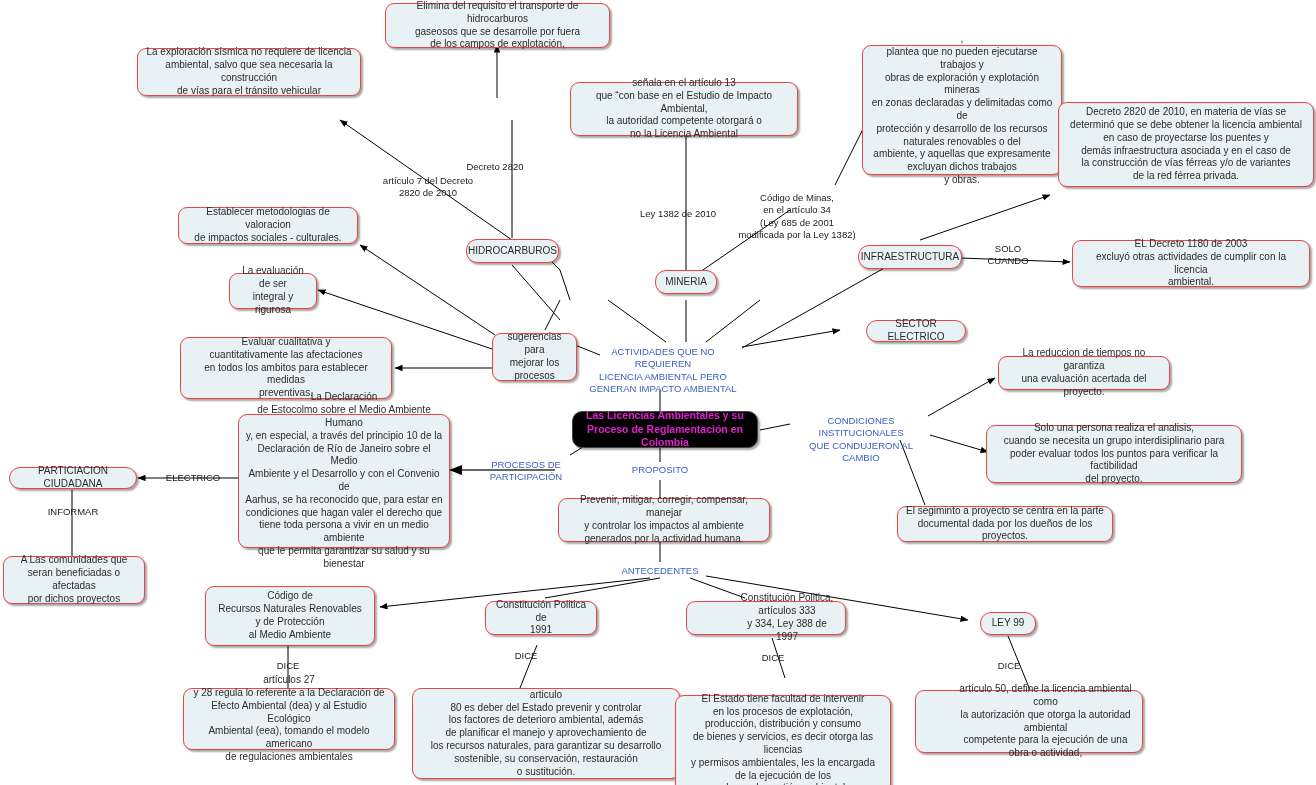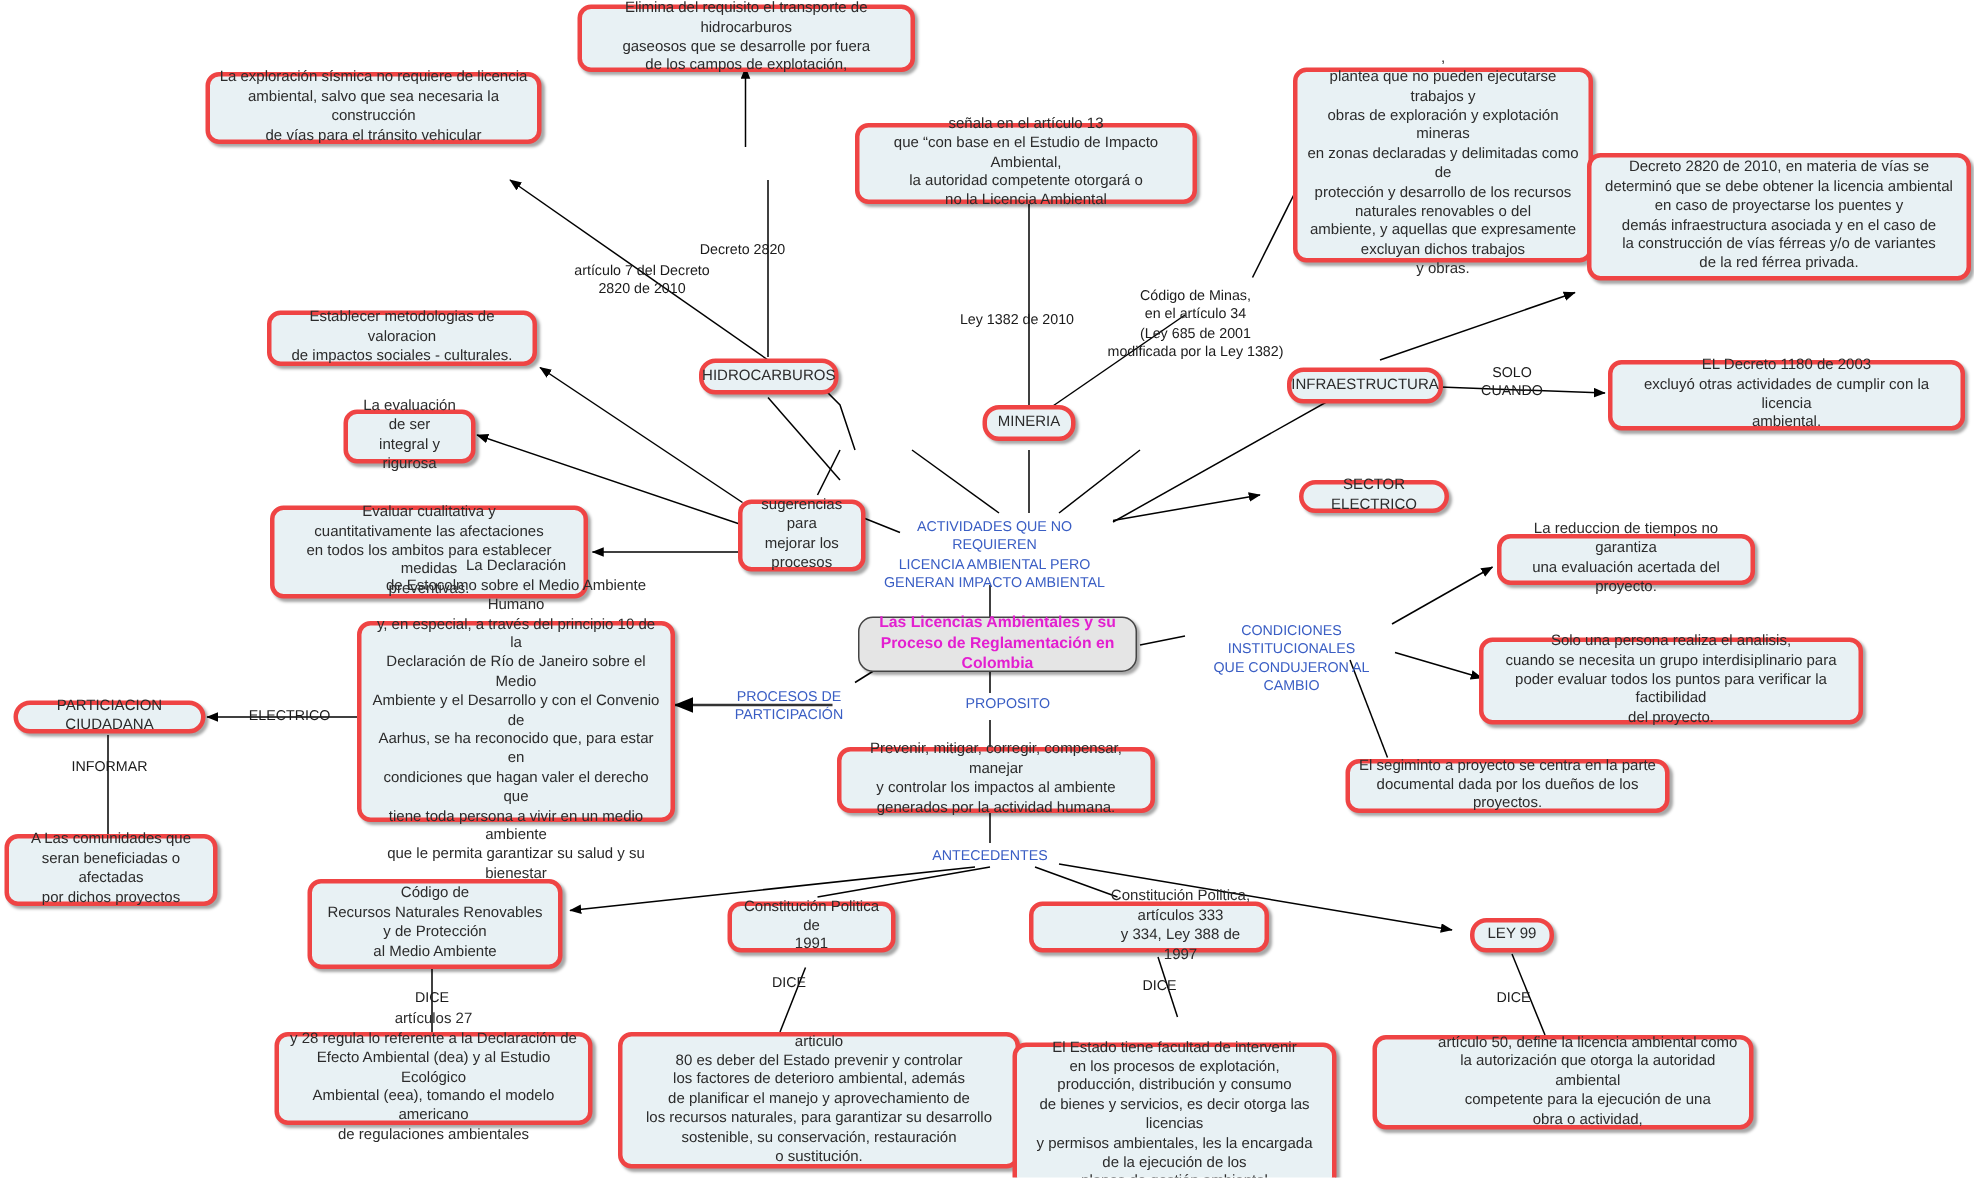--- a/index.html
+++ b/index.html
@@ -1,27 +1,27 @@
 <!DOCTYPE html>
 <html><head>
 <meta charset="utf-8">
 <style>
   html,body{margin:0;padding:0;background:#ffffff;}
   body{width:1316px;height:785px;overflow:hidden;
        font-family:"Liberation Sans","DejaVu Sans",sans-serif;}
   #canvas{position:relative;width:1316px;height:785px;}
   svg.edges{position:absolute;left:0;top:0;width:1316px;height:785px;}
   .node{position:absolute;box-sizing:border-box;
-        background:#e8f1f4;border:3px solid #ef4444;border-radius:9px;
+        background:#e8f1f4;border:1px solid #ef4444;border-radius:9px;
         display:flex;align-items:center;justify-content:center;
         text-align:center;color:#2b2b2b;font-size:10px;line-height:1.28;
         padding:4px 6px;}
   .node.shadow{box-shadow:2px 2px 2px rgba(0,0,0,0.35);}
   .node.concept{border-radius:11px;}
-  .node.central{background:#e5e5e5;border:1px solid #444;border-radius:10px;
+  .node.central{background:#000000;border:1px solid #444;border-radius:10px;
         color:#e31fd0;font-weight:bold;font-size:10.5px;}
   .lbl{position:absolute;font-size:9.5px;color:#1b1b1b;text-align:center;
        line-height:1.3;white-space:pre-line;}
   .lbl.link{color:#3a5ec4;}
 </style>
 </head>
 <body>
 
 <div id="canvas">
 
@@ -205,36 +205,36 @@
 o sustitución.</div>
 
   <div class="node shadow" style="left: 675px; top: 678px; width: 216px; height: 98px; white-space: pre-line; margin-top: 17px;">El Estado tiene facultad de intervenir
 en los procesos de explotación,
 producción, distribución y consumo
 de bienes y servicios, es decir otorga  las licencias
 y permisos ambientales, les la encargada
 de la ejecución de los
 planes de gestión ambiental</div>
 
-  <div class="node shadow" style="left: 915px; top: 690px; width: 254px; height: 63px; white-space: pre-line; padding-left: 39px;">artículo 50, define la licencia ambiental como
+  <div class="node shadow" style="left: 915px; top: 690px; width: 228px; height: 63px; white-space: pre-line; padding-left: 39px;">artículo 50, define la licencia ambiental como
 la autorización que otorga la autoridad ambiental
 competente para la ejecución de una
 obra o actividad,</div>
 
   <div class="lbl link" style="left: 588px; top: 346px; width: 150px; white-space: pre-line;">ACTIVIDADES QUE NO REQUIEREN
 LICENCIA AMBIENTAL PERO
 GENERAN IMPACTO AMBIENTAL</div>
 
   <div class="lbl link" style="left: 790px; top: 415px; width: 142px; white-space: pre-line;">CONDICIONES INSTITUCIONALES
 QUE CONDUJERON AL CAMBIO</div>
 
   <div class="lbl link" style="left: 484px; top: 459px; width: 84px; white-space: pre-line;">PROCESOS DE
 PARTICIPACIÓN</div>
 
-  <div class="lbl link" style="left: 620px; top: 464px; width: 80px; white-space: pre-line; text-align: right;">PROPOSITO</div>
+  <div class="lbl link" style="left: 620px; top: 464px; width: 80px; white-space: pre-line;">PROPOSITO</div>
 
   <div class="lbl link" style="left: 614px; top: 565px; width: 92px; white-space: pre-line;">ANTECEDENTES</div>
 
   <div class="lbl" style="left: 453px; top: 161px; width: 84px; white-space: pre-line;">Decreto 2820</div>
 
   <div class="lbl" style="left: 368px; top: 175px; width: 120px; white-space: pre-line;">artículo 7 del Decreto
 2820 de 2010</div>
 
   <div class="lbl" style="left: 630px; top: 208px; width: 96px; white-space: pre-line;">Ley 1382 de 2010</div>
 

